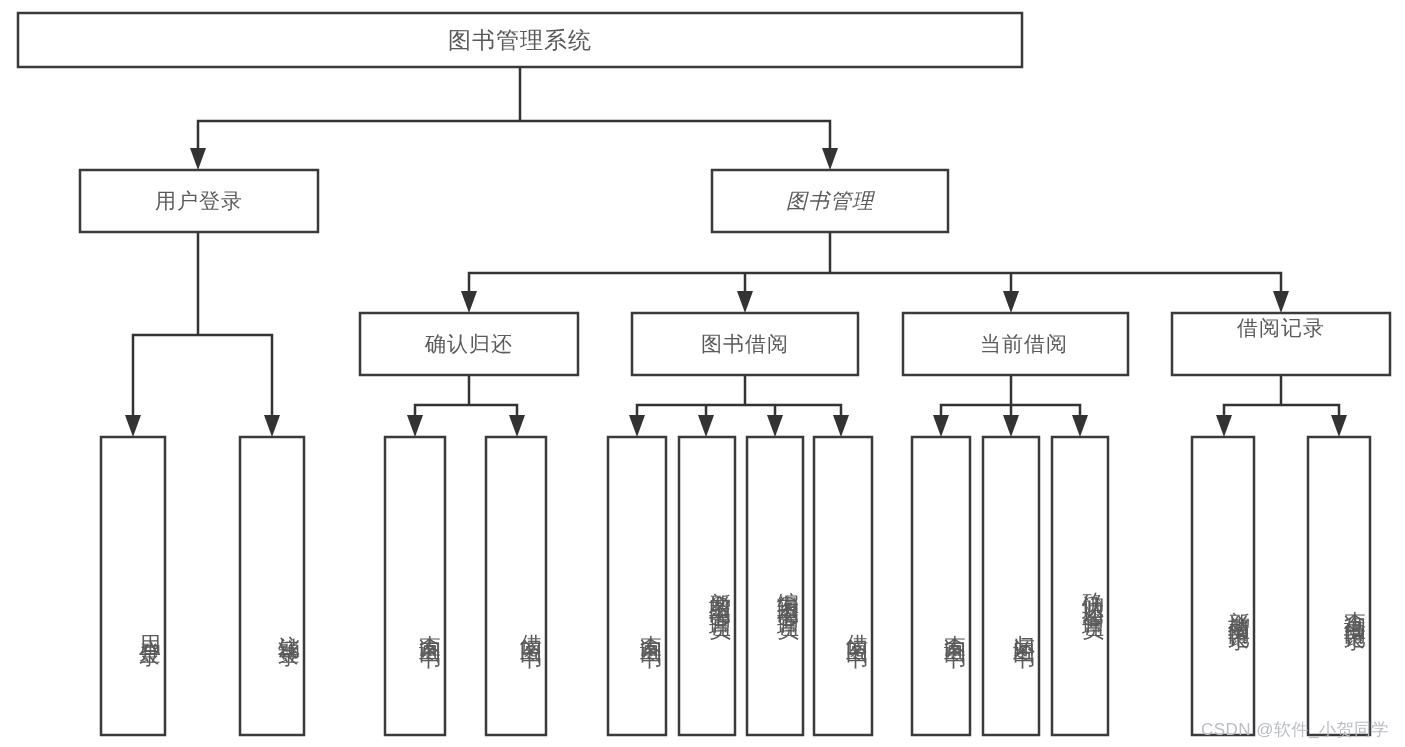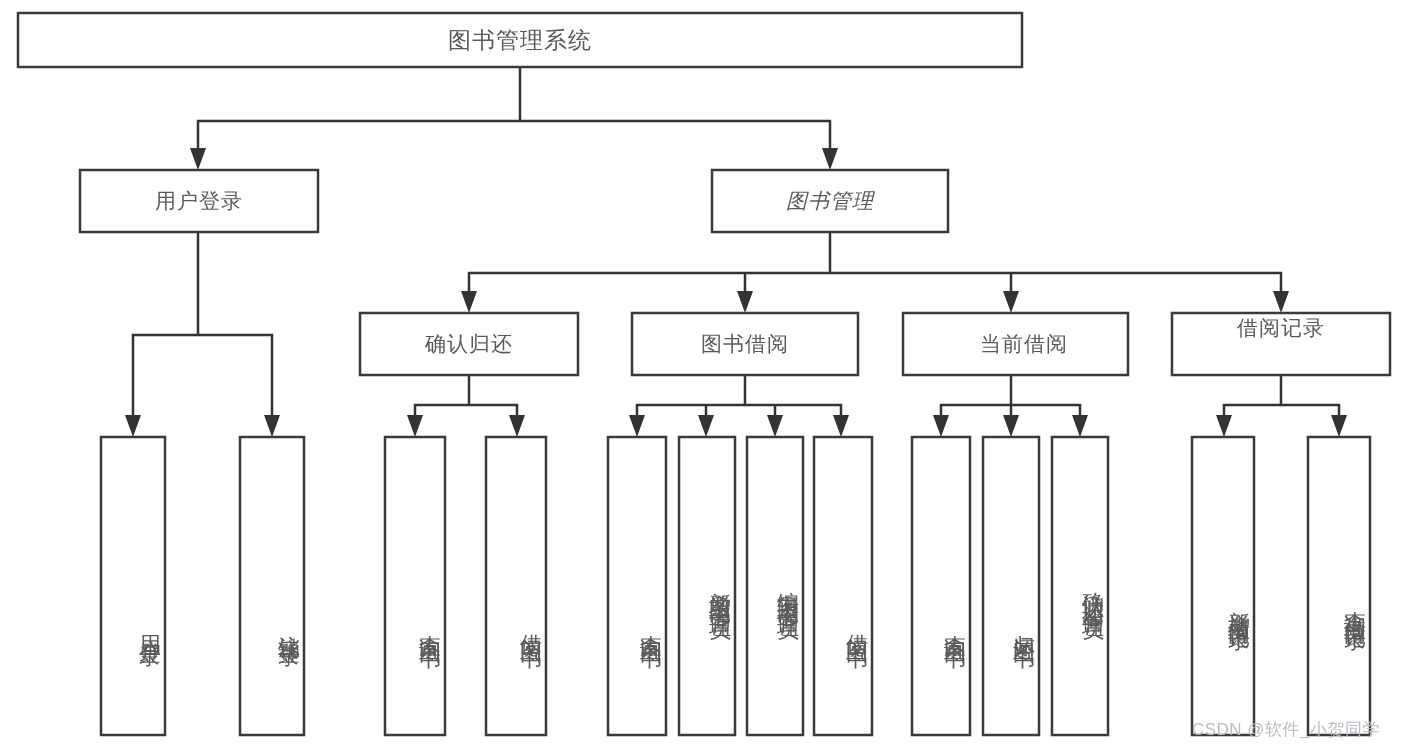--- a/index.html
+++ b/index.html
@@ -58,21 +58,21 @@
     writing-mode: vertical-rl;
     text-orientation: upright;
     letter-spacing: 4px;
     font-size: 22px;
     align-items: flex-start;
     padding-top: 4px;
     white-space: normal;
   }
   #watermark {
     position: absolute;
-    right: 25px;
+    right: 16px;
     bottom: 6px;
     font-size: 17px;
     color: #b9bcc2;
     font-family: "Liberation Sans", "DejaVu Sans", sans-serif;
     letter-spacing: 0.5px;
     white-space: nowrap;
     pointer-events: none;
     margin-top: 33px;
   }
 </style>

